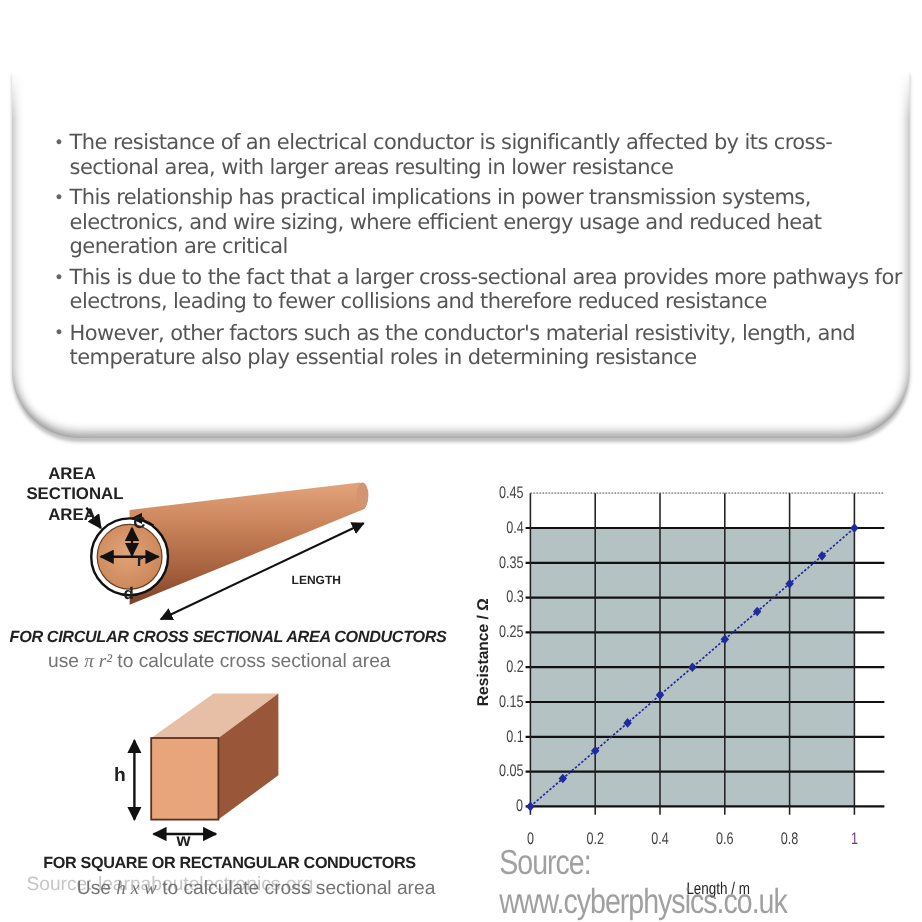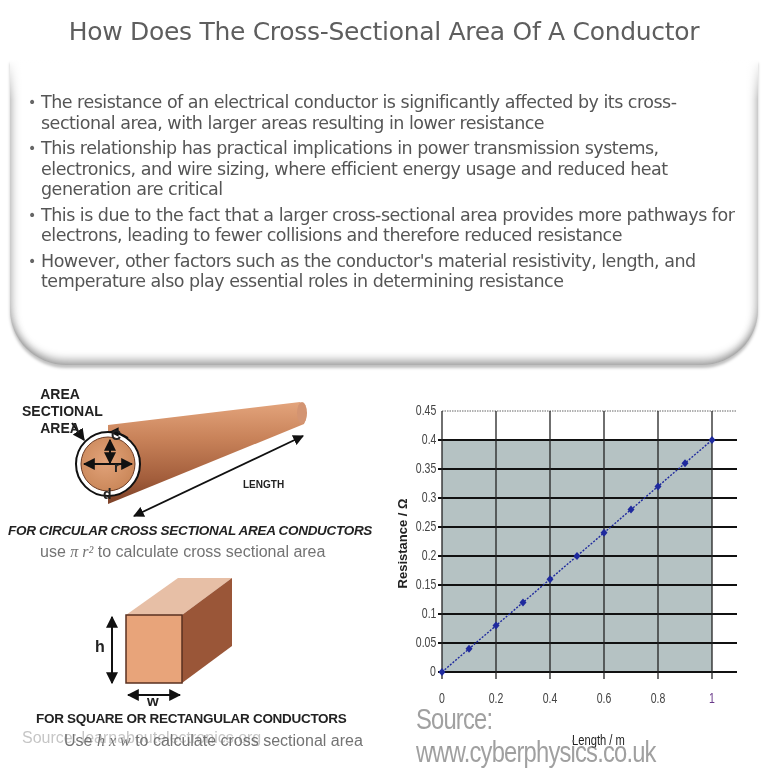--- a/index.html
+++ b/index.html
@@ -1,34 +1,33 @@
 <!DOCTYPE html>
 <html><head>
 <meta charset="utf-8">
 <style>
   html, body { margin:0; padding:0; }
   body { width:768px; height:768px; background:#ffffff; position:relative; overflow:hidden; font-family:"DejaVu Sans", sans-serif; }
   .title { position:absolute; left:0; top:18px; width:768px; text-align:center; color:#5e5e5e; font-family:"DejaVu Sans", sans-serif; font-size:25px; line-height:27px; letter-spacing:-0.3px; }
   .card { position:absolute; left:10px; top:60px; width:748px; height:305px; border-radius:0 0 56px 56px; background:#fff;
           box-shadow: inset 0 -9px 8px -4px rgba(0,0,0,0.35), inset 9px 0 8px -6px rgba(0,0,0,0.22), inset -9px 0 8px -6px rgba(0,0,0,0.22), 0 3px 3px rgba(0,0,0,0.25); }
   .card-top-fade { position:absolute; left:0; top:0; width:100%; height:40px; background:linear-gradient(#fff, rgba(255,255,255,0)); }
-  .bullets { position:absolute; left:28px; top:92px; width:720px; margin:0; padding:0; list-style:none; color:#555; font-family:"DejaVu Sans", sans-serif; font-size:17.5px; line-height:20.5px; letter-spacing:-0.5px; }
+  .bullets { position:absolute; left:28px; top:92px; width:720px; margin:17px; padding:0; list-style:none; color:#555; font-family:"DejaVu Sans", sans-serif; font-size:17.5px; line-height:20.5px; letter-spacing:-0.5px; }
   .bullets li { position:relative; padding-left:13px; margin-bottom:5px; }
   .bullets li::before { content:"•"; position:absolute; left:0; top:0; color:#666; font-size:14px; }
   .lbl { position:absolute; font-family:"Liberation Sans", sans-serif; font-weight:bold; color:#222; }
   .cap { position:absolute; font-family:"Liberation Sans", sans-serif; color:#737373; }
   .watermark { position:absolute; font-family:"Liberation Sans", sans-serif; color:rgba(150,150,150,0.55); }
   .tick { position:absolute; font-family:"Liberation Sans", sans-serif; font-size:14px; color:#444; transform:scaleX(0.75); transform-origin:right center; }
   .xtick { position:absolute; font-family:"Liberation Sans", sans-serif; font-size:14px; color:#444; transform:scaleX(0.75); }
 </style>
 </head>
 <body>
 
 <div class="title">
-  <div>How Does The Cross-Sectional Area Of A Conductor</div>
 </div>
 
 <div class="card">
   <div class="card-top-fade"></div>
 </div>
 <ul class="bullets">
   <li>The resistance of an electrical conductor is significantly affected by its cross-sectional area, with larger areas resulting in lower resistance</li>
   <li>This relationship has practical implications in power transmission systems, electronics, and wire sizing, where efficient energy usage and reduced heat generation are critical</li>
   <li>This is due to the fact that a larger cross-sectional area provides more pathways for electrons, leading to fewer collisions and therefore reduced resistance</li>
   <li>However, other factors such as the conductor's material resistivity, length, and temperature also play essential roles in determining resistance</li>

